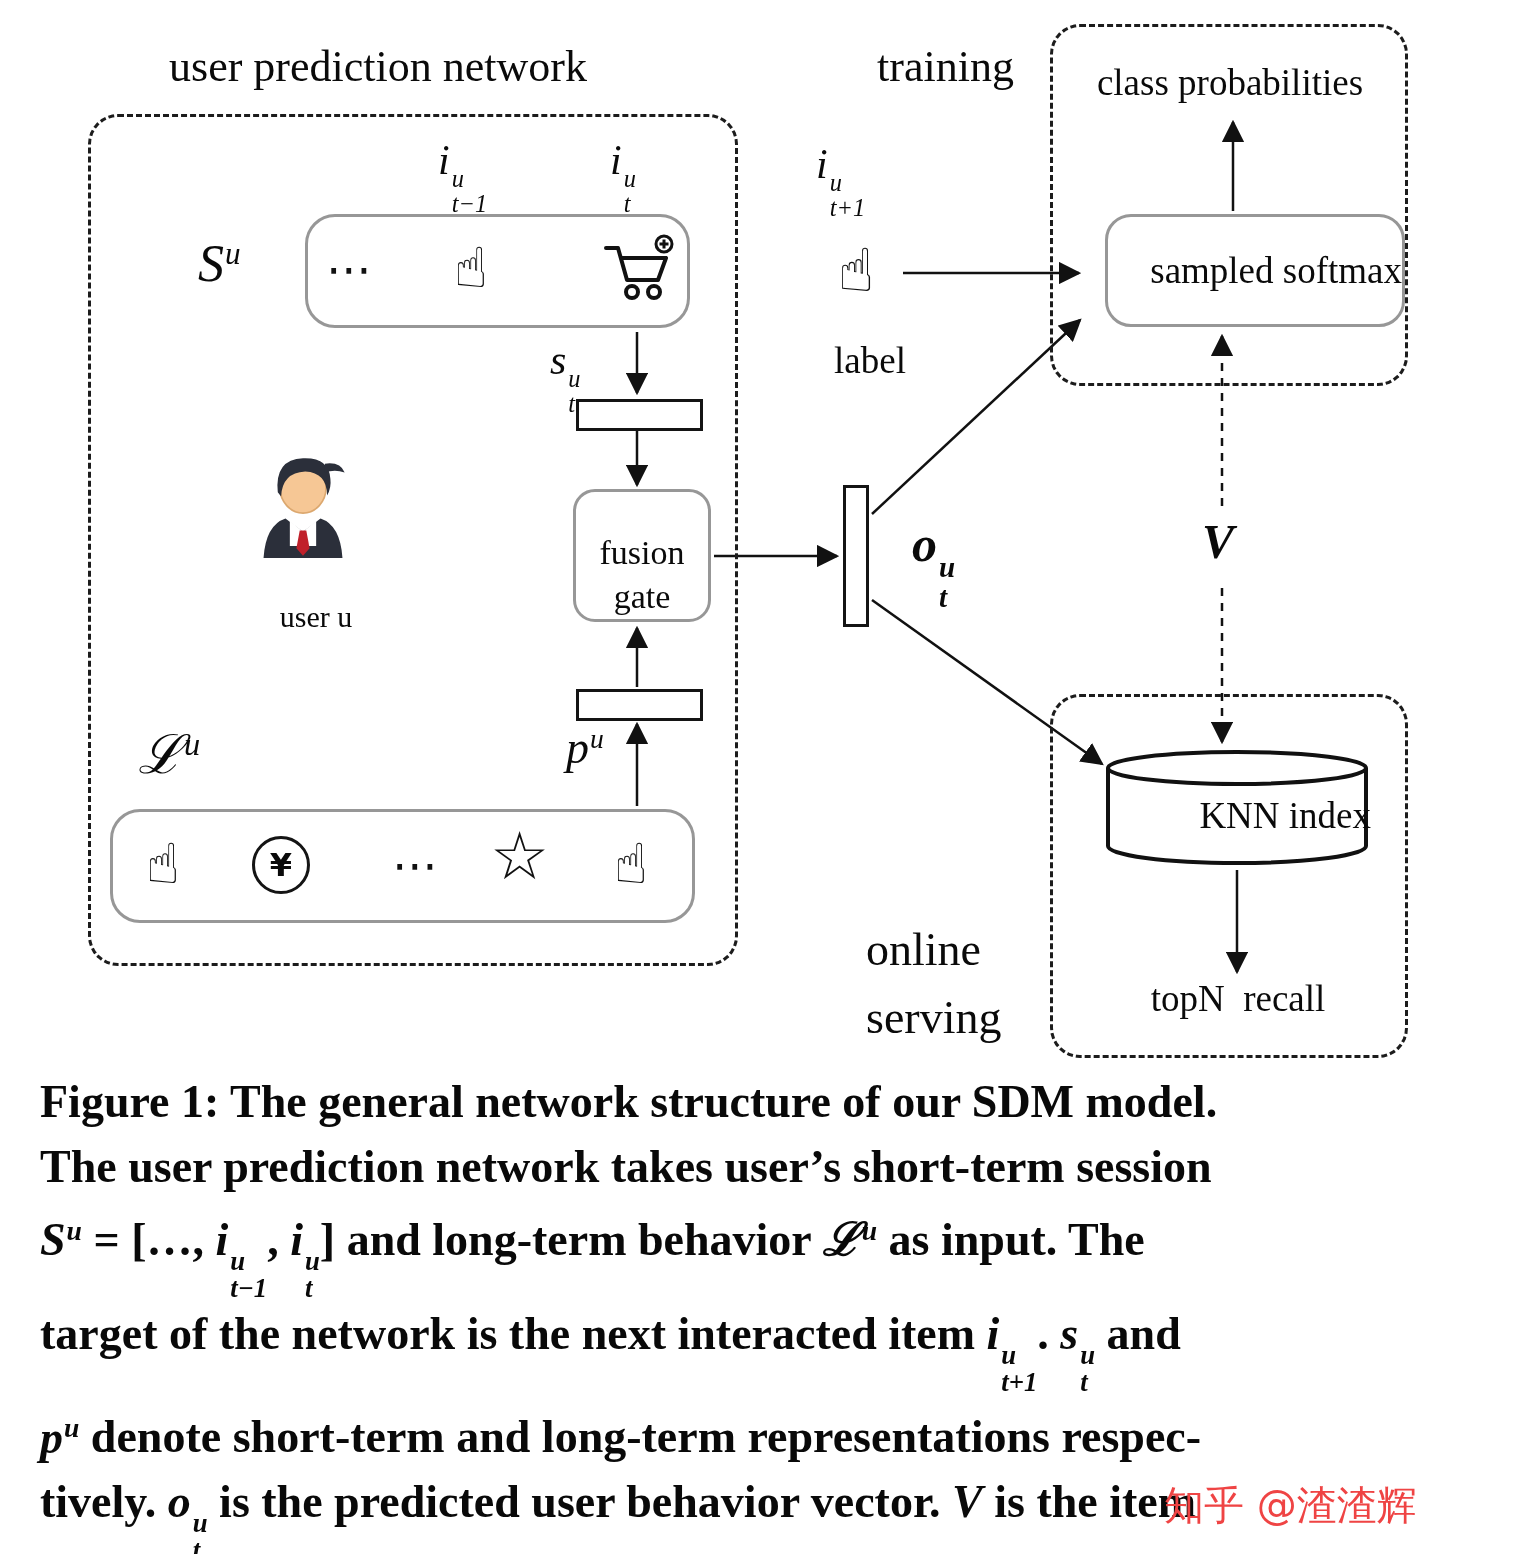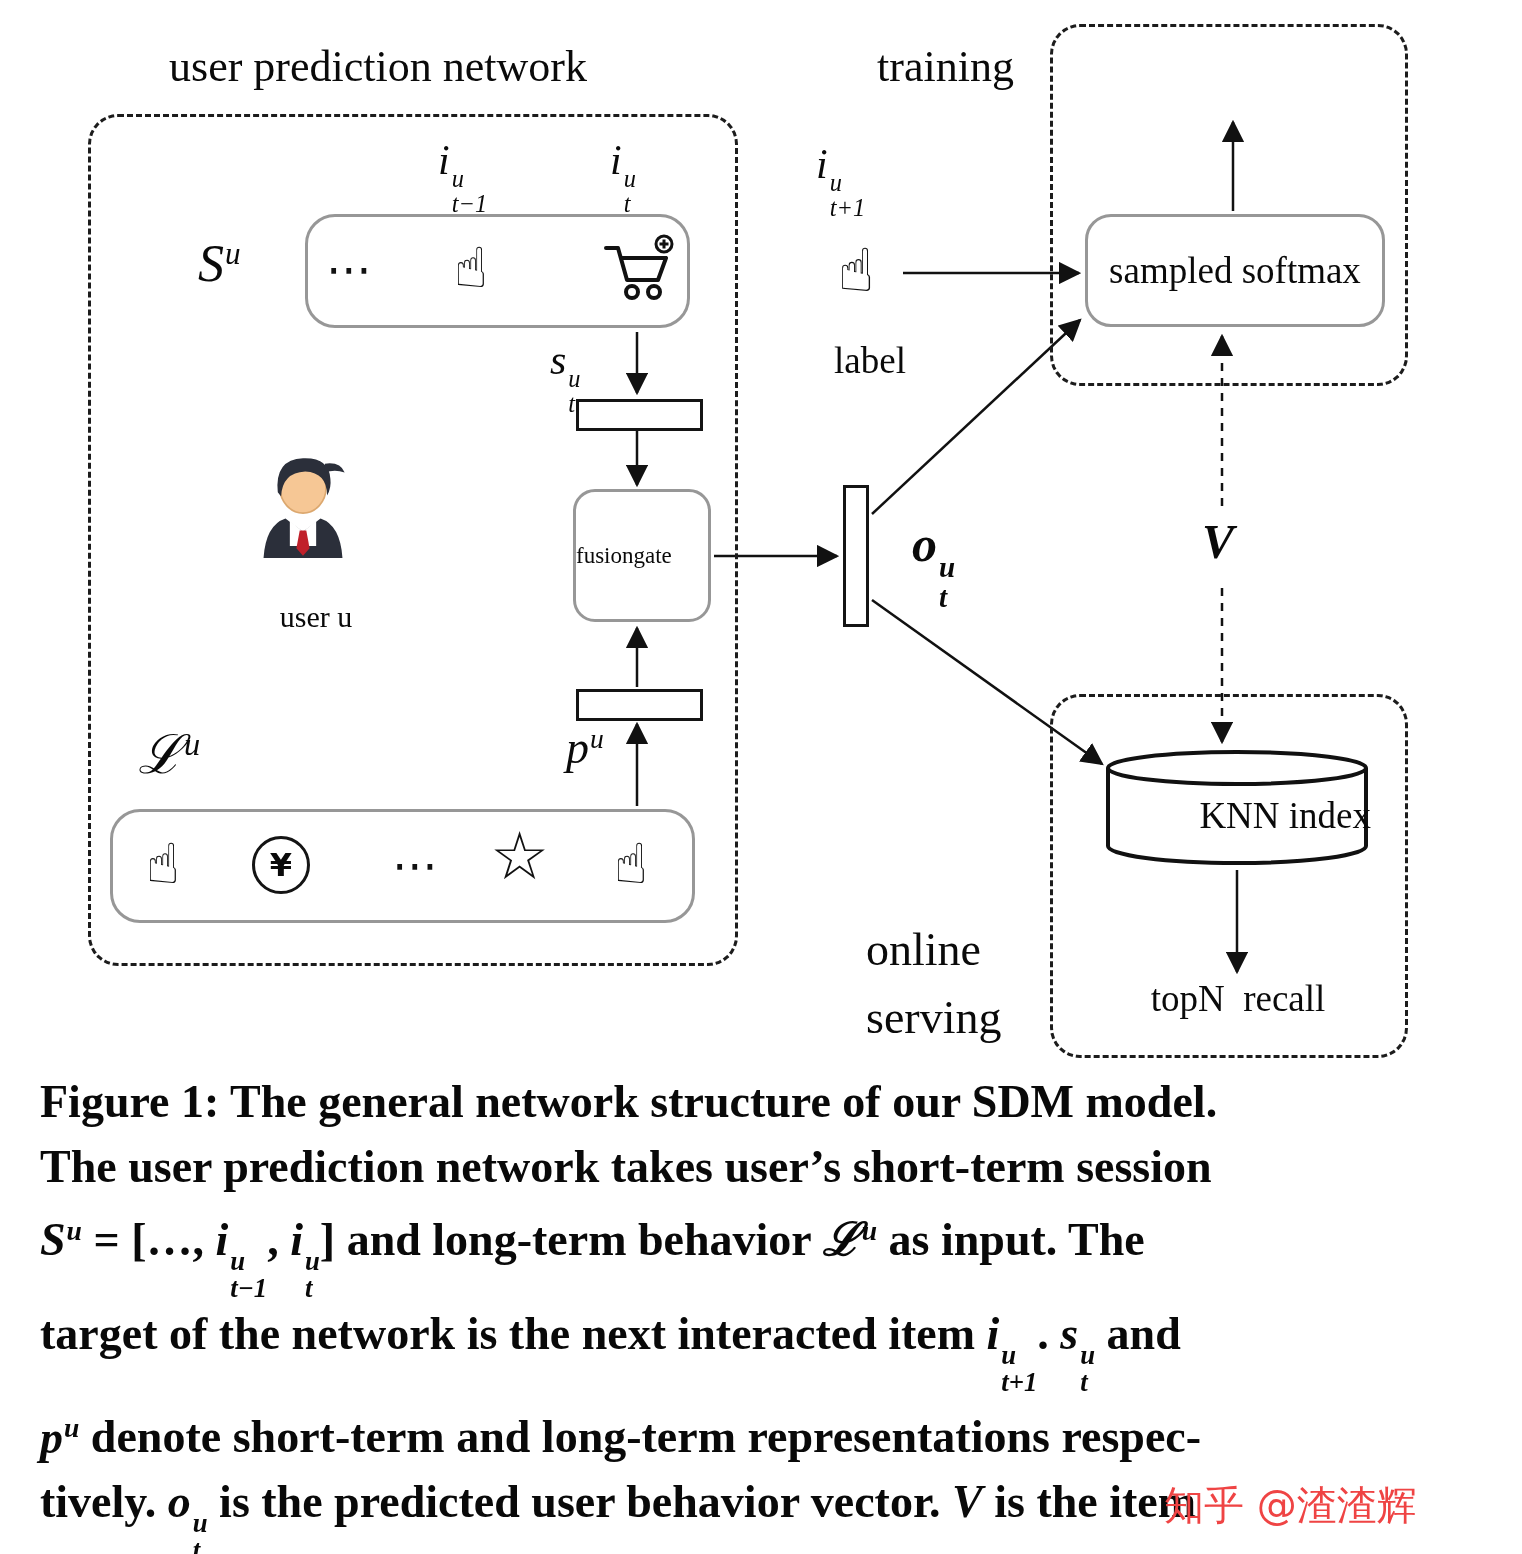--- a/index.html
+++ b/index.html
@@ -8,23 +8,23 @@
   .connectors{position:absolute;left:0;top:0;pointer-events:none;}
   .lbl{position:absolute;white-space:pre;line-height:1.15;}
   .center{text-align:center;}
   .dashed-box{position:absolute;border:3px dashed #1c1c1c;border-radius:30px;box-sizing:border-box;background:transparent;}
   .round-box{position:absolute;border:3px solid #979797;border-radius:30px;background:#fff;box-sizing:border-box;}
   .thin-rect{position:absolute;border:3px solid #141414;background:#fff;box-sizing:border-box;}
   .icon{position:absolute;font-family:"DejaVu Sans",sans-serif;line-height:1;color:#111;}
   .coin{position:absolute;width:58px;height:58px;border:3px solid #141414;border-radius:50%;
         box-sizing:border-box;display:flex;align-items:center;justify-content:center;
         font-family:"DejaVu Sans",sans-serif;font-size:32px;font-weight:700;background:#fff;}
-  .fusion{display:flex;flex-direction:row;align-items:center;justify-content:flex-start;
-          font-size:23px;line-height:1.3;}
-  .softmax{display:flex;align-items:center;justify-content:center;font-size:37px;}
+  .fusion{display:flex;flex-direction:column;align-items:center;justify-content:flex-end;
+          font-size:34px;line-height:1.3;}
+  .softmax{display:flex;align-items:center;justify-content:flex-end;font-size:37px;margin-left:20px;}
   .math{font-style:italic;display:inline;}
   .mbold{font-weight:700;}
   .mstack{display:inline-flex;flex-direction:column;align-items:flex-start;font-size:0.58em;
           line-height:1.02;vertical-align:-0.55em;margin-left:2px;font-style:italic;}
   .msup{font-size:0.6em;vertical-align:0.55em;margin-left:1px;font-style:italic;}
   .cylwrap{position:absolute;}
   .cyltext{position:absolute;left:0;top:46px;width:100%;text-align:right;font-size:37px;}
   #caption{position:absolute;left:40px;top:1070px;width:1470px;font-weight:700;
            font-size:46px;line-height:64.5px;color:#090909;}
   .caption-line{white-space:nowrap;}
@@ -113,20 +113,21 @@
     <span>¥</span>
   </div>
   <span class="icon" style="left:392px;top:842px;font-size:46px;">⋯</span>
   <span class="icon" style="left:490px;top:824px;font-size:66px;">☆</span>
   <span class="icon" style="left:614px;top:836px;font-size:56px;">☝</span>
 
   <div class="thin-rect" style="left:843px;top:485px;width:26px;height:142px;"></div>
   <div class="lbl" style="left:912px;top:516px;font-size:50px;"><span class="math mbold"><span>o</span><span class="mstack"><span>u</span><span>t</span></span></span></div>
 
   <div class="dashed-box" style="left:1050px;top:24px;width:358px;height:362px;"></div>
+  <div class="lbl center" style="left:1062px;top:62px;width:336px;font-size:37px;">class probabilities</div>
   <div class="round-box softmax" style="left:1085px;top:214px;width:300px;height:113px;border-radius:26px;">
     <span>sampled softmax</span>
   </div>
 
   <div class="lbl" style="left:816px;top:140px;font-size:42px;"><span class="math"><span>i</span><span class="mstack"><span>u</span><span>t+1</span></span></span></div>
   <span class="icon" style="left:838px;top:240px;font-size:60px;">☝</span>
   <div class="lbl center" style="left:822px;top:340px;width:96px;font-size:37px;">label</div>
 
   <div class="lbl" style="left:1202px;top:514px;font-size:48px;"><span class="math mbold"><span>V</span></span></div>
 

